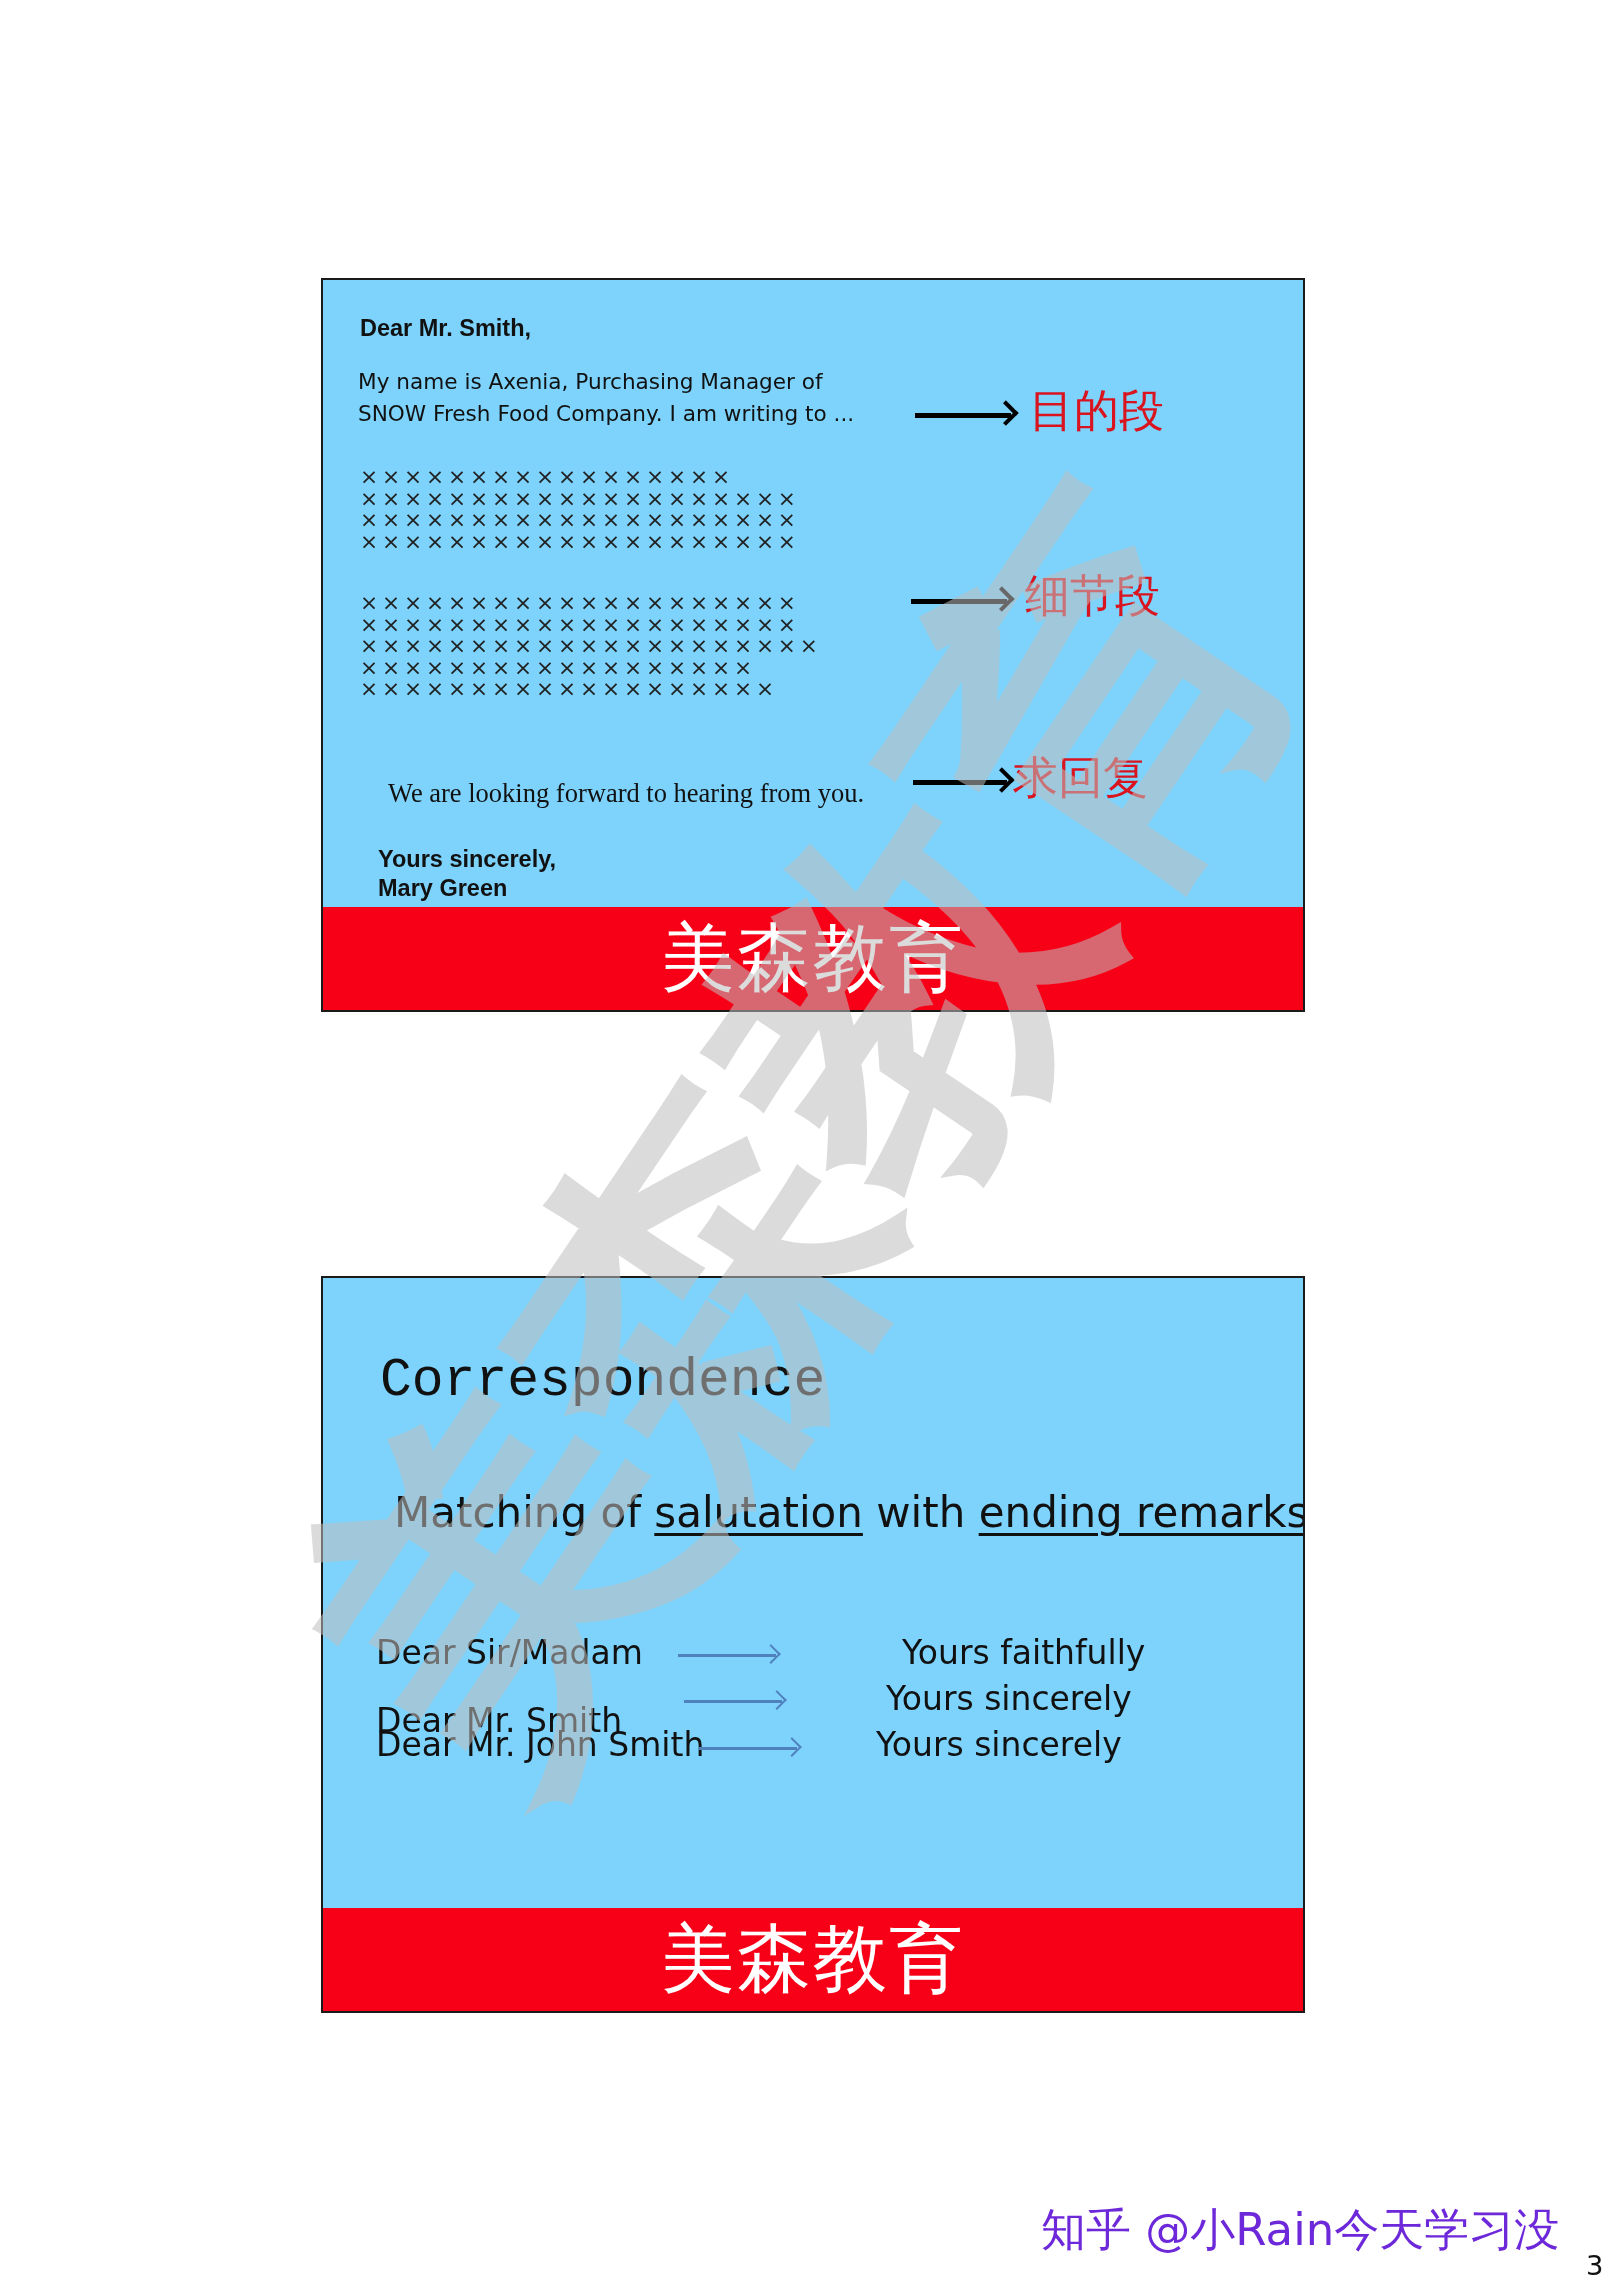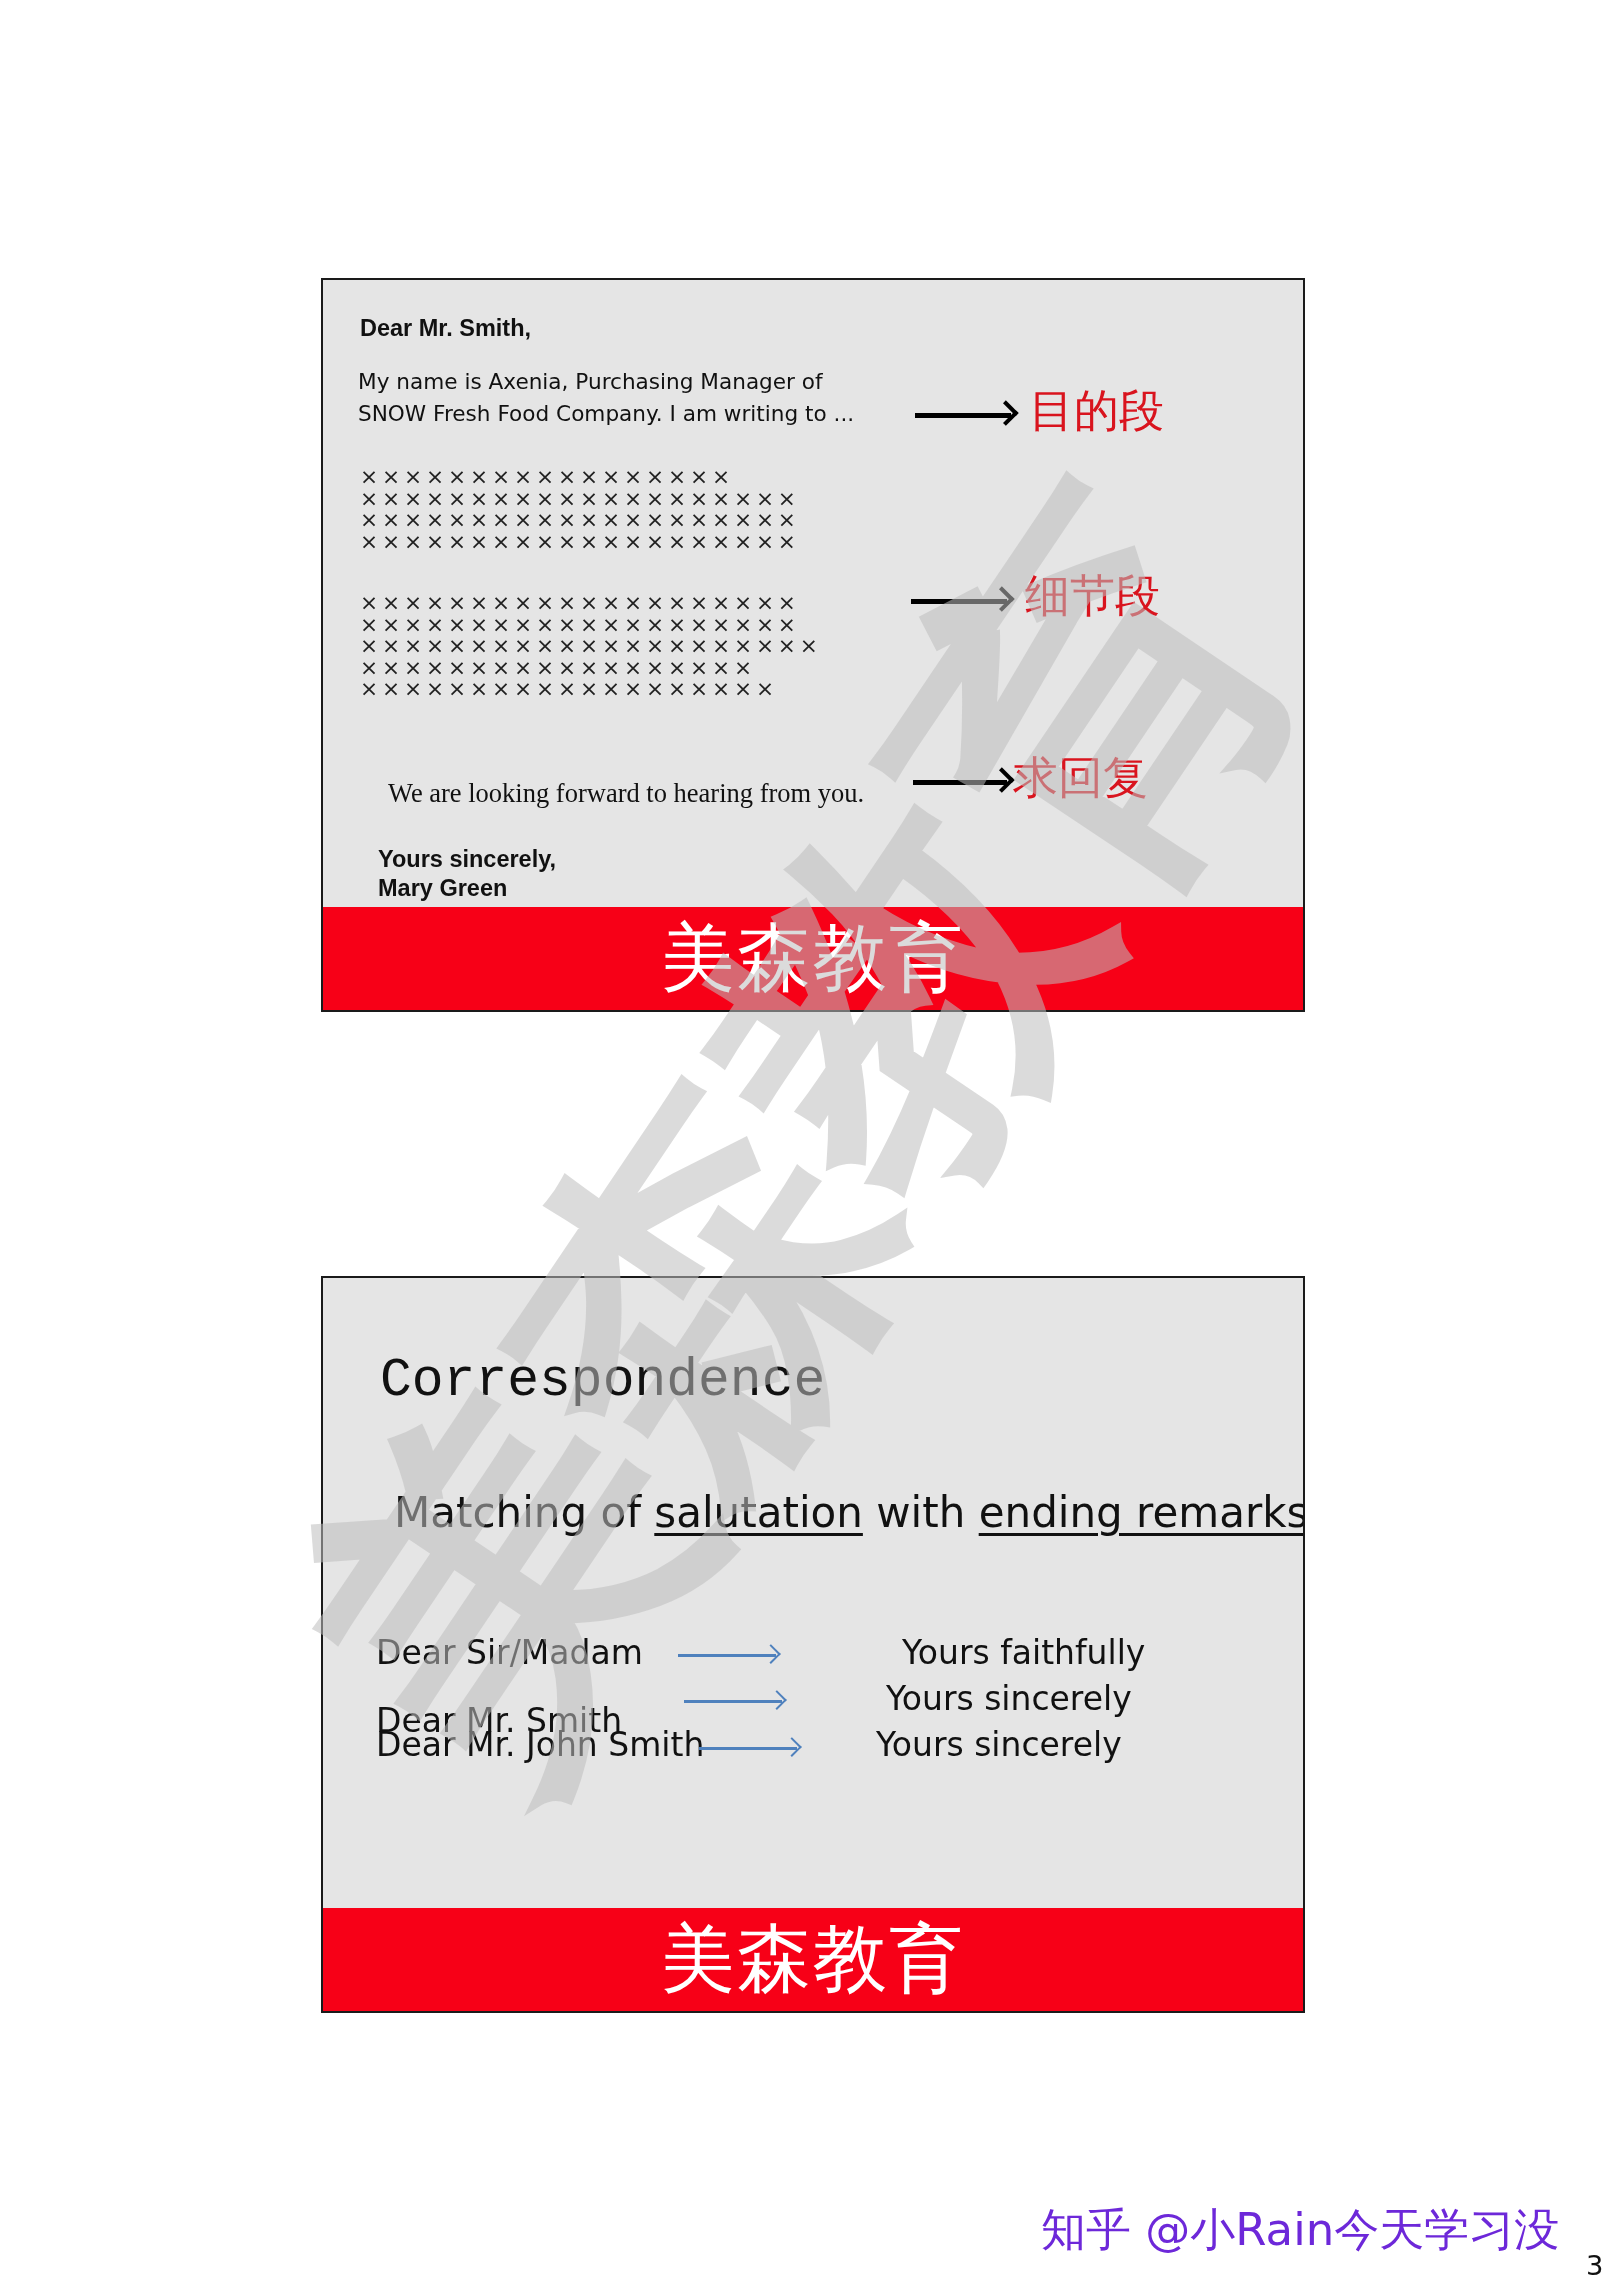--- a/index.html
+++ b/index.html
@@ -3,21 +3,21 @@
 <meta charset="utf-8">
 <style>
   html, body { margin: 0; padding: 0; }
   body {
     width: 1620px; height: 2292px; position: relative; overflow: hidden;
     background: #ffffff;
     font-family: "Liberation Sans", "DejaVu Sans", sans-serif;
   }
   .slide {
     position: absolute; left: 321px; width: 980px;
-    border: 2.9px solid #1a1a1a; background: #e5e5e5; overflow: hidden;
+    border: 2.9px solid #1a1a1a; background: #7dd3fc; overflow: hidden;
   }
   #slide1 { top: 278px; height: 730px; }
   #slide2 { top: 1276px; height: 733px; }
   .abs { position: absolute; white-space: nowrap; }
   .redbar {
     position: absolute; left: 0; right: 0; bottom: 0; height: 103px;
     background: #f70017;
     display: flex; align-items: center; justify-content: center;
   }
   .redbar span {

